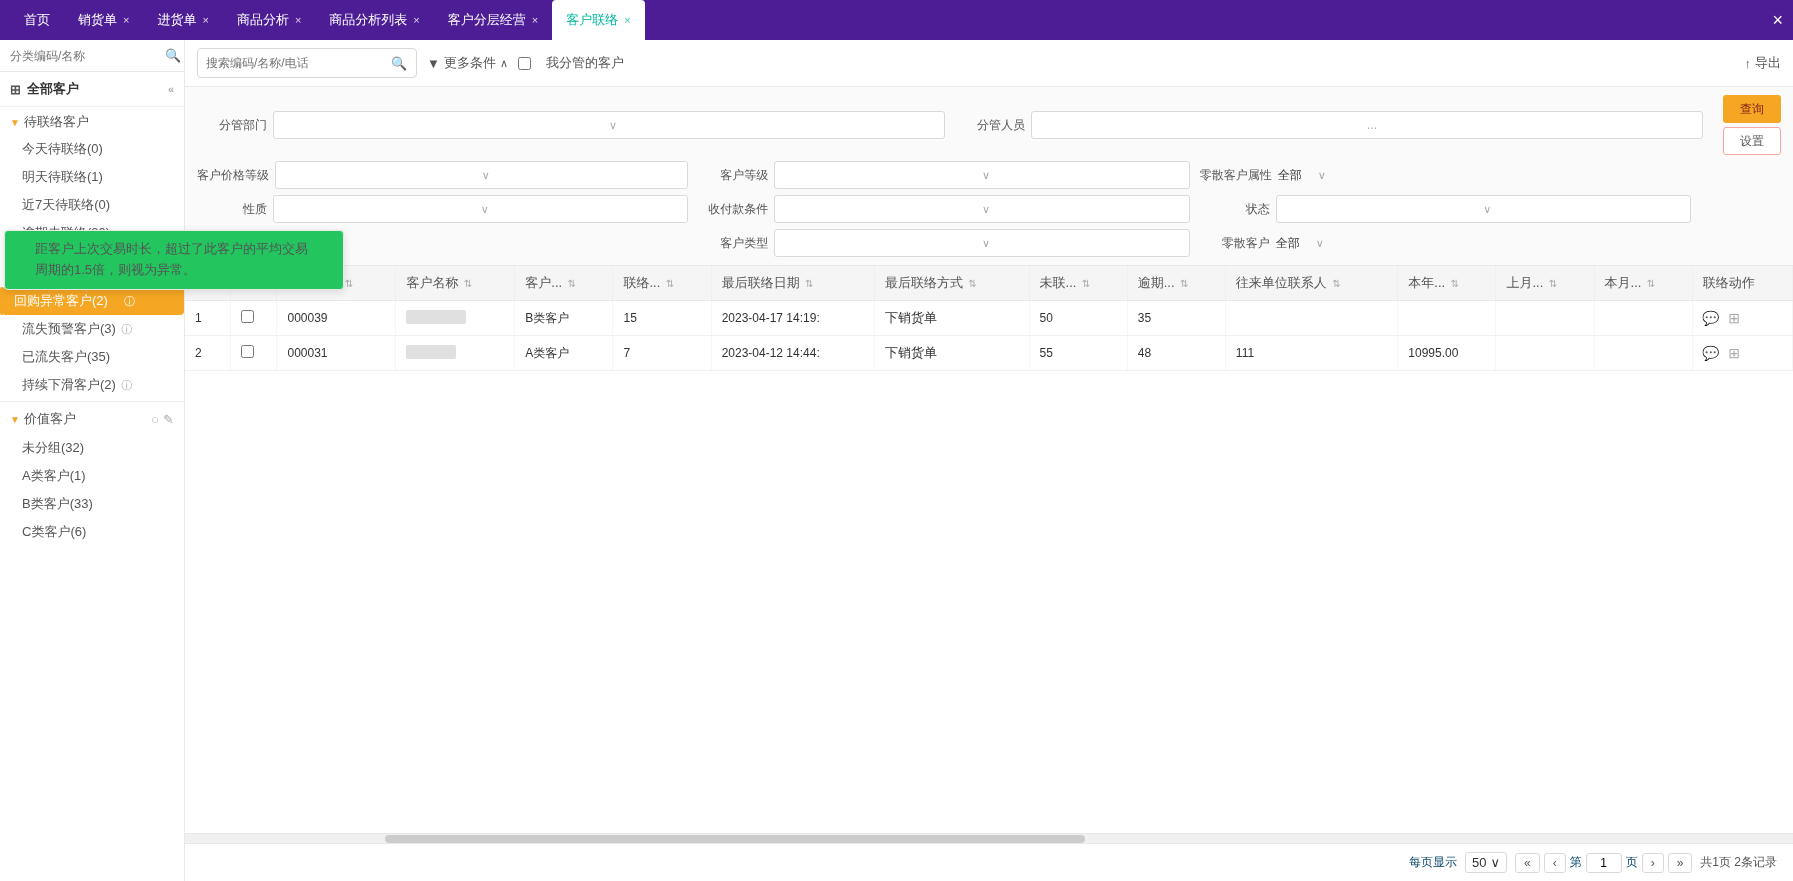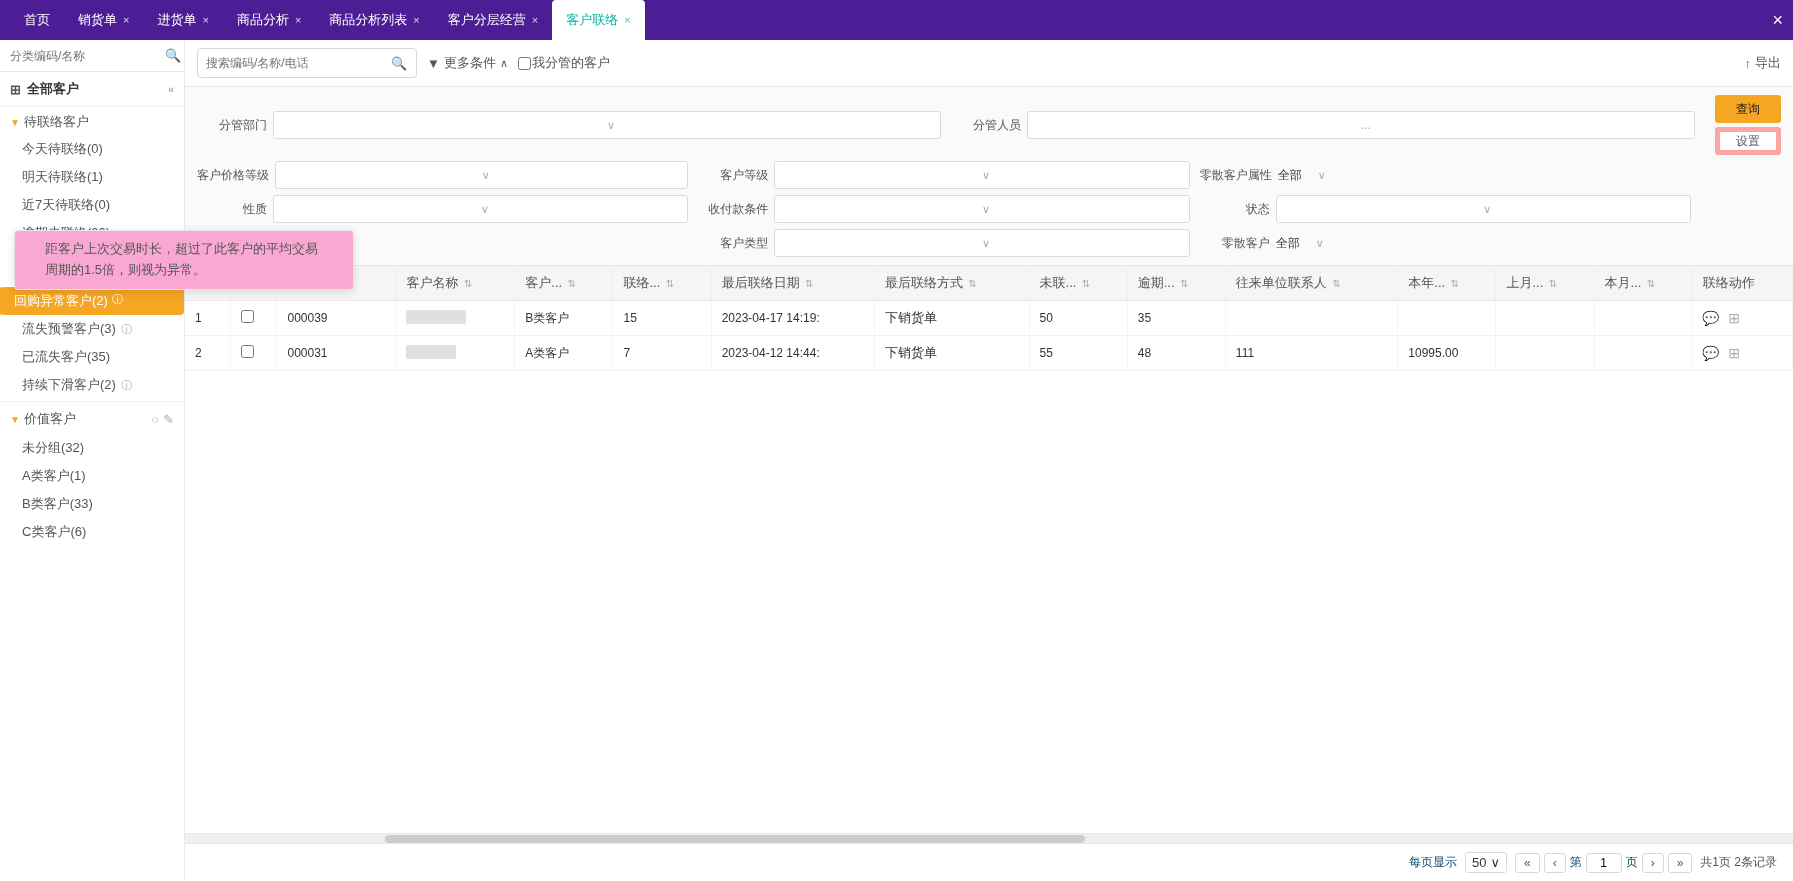--- a/index.html
+++ b/index.html
@@ -76,21 +76,21 @@
     .filter-search {
       display: flex; align-items: center; border: 1px solid #d9d9d9; border-radius: 4px;
       padding: 0 8px; height: 30px; width: 220px;
     }
     .filter-search input { border: none; outline: none; font-size: 12px; flex: 1; color: #333; }
     .filter-search .icon { color: #aaa; font-size: 13px; }
     .filter-more {
       display: flex; align-items: center; color: #555; cursor: pointer; font-size: 12px; gap: 4px;
     }
     .filter-more .filter-icon { color: #555; }
-    .filter-checkbox { display: flex; align-items: center; gap: 1px; font-size: 12px; color: #555; }
+    .filter-checkbox { display: flex; align-items: center; gap: 15px; font-size: 12px; color: #555; }
     .filter-checkbox input { cursor: pointer; }
     .filter-spacer { flex: 1; }
     .export-btn {
       display: flex; align-items: center; gap: 4px; color: #555; font-size: 12px; cursor: pointer;
     }
 
     
     .adv-filter {
       background: #fafafa; border-bottom: 1px solid #e8e8e8; padding: 8px 12px;
     }
@@ -118,25 +118,25 @@
     .filter-field-select .chevron { color: #aaa; font-size: 11px; }
     .filter-field-inline {
       display: flex; align-items: center; flex: 1;
     }
     .filter-field-inline .value { color: #333; font-size: 12px; white-space: nowrap; margin-right: 16px; }
     .filter-field-inline .chevron { color: #aaa; font-size: 11px; cursor: pointer; }
     .action-btns {
       display: flex; flex-direction: column; gap: 4px; margin-left: 10px;
     }
     .btn-query {
-      background: #f5a623; color: #0f172a; border: none; border-radius: 3px;
+      background: #f5a623; color: #7f1d1d; border: none; border-radius: 3px;
       padding: 0 16px; height: 28px; cursor: pointer; font-size: 12px; white-space: nowrap;
     }
     .btn-settings {
-      background: #fff; color: #555; border: 5px solid #fca5a5; border-radius: 3px;
+      background: #fff; color: #555; border: 1px solid #fca5a5; border-radius: 3px;
       padding: 0 16px; height: 28px; cursor: pointer; font-size: 12px; white-space: nowrap;
     }
     .filter-more-dots { color: #aaa; cursor: pointer; font-size: 14px; margin-left: 4px; }
 
     
     .table-wrapper { flex: 1; overflow: auto; background: #fff; }
     table { width: 100%; border-collapse: collapse; }
     thead tr { background: #f5f5f5; }
     th {
       padding: 8px 10px; text-align: left; font-weight: normal; color: #555;
@@ -181,22 +181,22 @@
       height: 10px; background: #f0f0f0; border-top: 1px solid #e8e8e8; flex-shrink: 0;
       position: relative;
     }
     .h-scroll-thumb {
       position: absolute; left: 200px; top: 1px; width: 700px; height: 8px;
       background: #ccc; border-radius: 4px; cursor: pointer;
     }
 
     
     .tooltip-box {
-      position: absolute; left: 14px; top: 230px; z-index: 100;
-      background: #f9a8d4; border: 1px solid #e8e8e8; border-radius: 4px;
+      position: absolute; left: 4px; top: 230px; z-index: 100;
+      background: #22c55e; border: 1px solid #e8e8e8; border-radius: 4px;
       padding: 8px 30px; color: #555; font-size: 12px; max-width: 340px;
       box-shadow: 0 2px 8px rgba(0,0,0,0.12); line-height: 1.6;
     }
     .orange-bar {
       width: 4px; height: 28px; background: #f5a623; border-radius: 2px; margin-right: 0;
     }
   </style>
 </head>
 <body>
 
@@ -260,21 +260,21 @@
     <div class="sidebar-item">
       <span>逾期未联络(30)</span>
     </div>
 
     <div class="tooltip-box">
       <span>距客户上次交易时长，超过了此客户的平均交易周期的1.5倍，则视为异常。</span>
     </div>
 
     <div style="display:flex; align-items:center; margin-top:40px;">
       <div class="orange-bar"></div>
-      <div class="sidebar-item active-orange" style="flex:1; background:#f5a623; color:#fff; padding-left:10px; display:flex; gap:4px;">
+      <div class="sidebar-item active-orange" style="flex:1; background:#f5a623; color:#fff; padding-left:10px; display:flex; align-items:center; gap:16px;">
         <span>回购异常客户(2)</span>
         <span style="font-size:11px; color:#fff;">ⓘ</span>
       </div>
     </div>
     <div class="sidebar-item">
       <span>流失预警客户(3)</span>
       <span style="font-size:11px; color:#aaa; margin-left:2px;">ⓘ</span>
     </div>
     <div class="sidebar-item">
       <span>已流失客户(35)</span>

